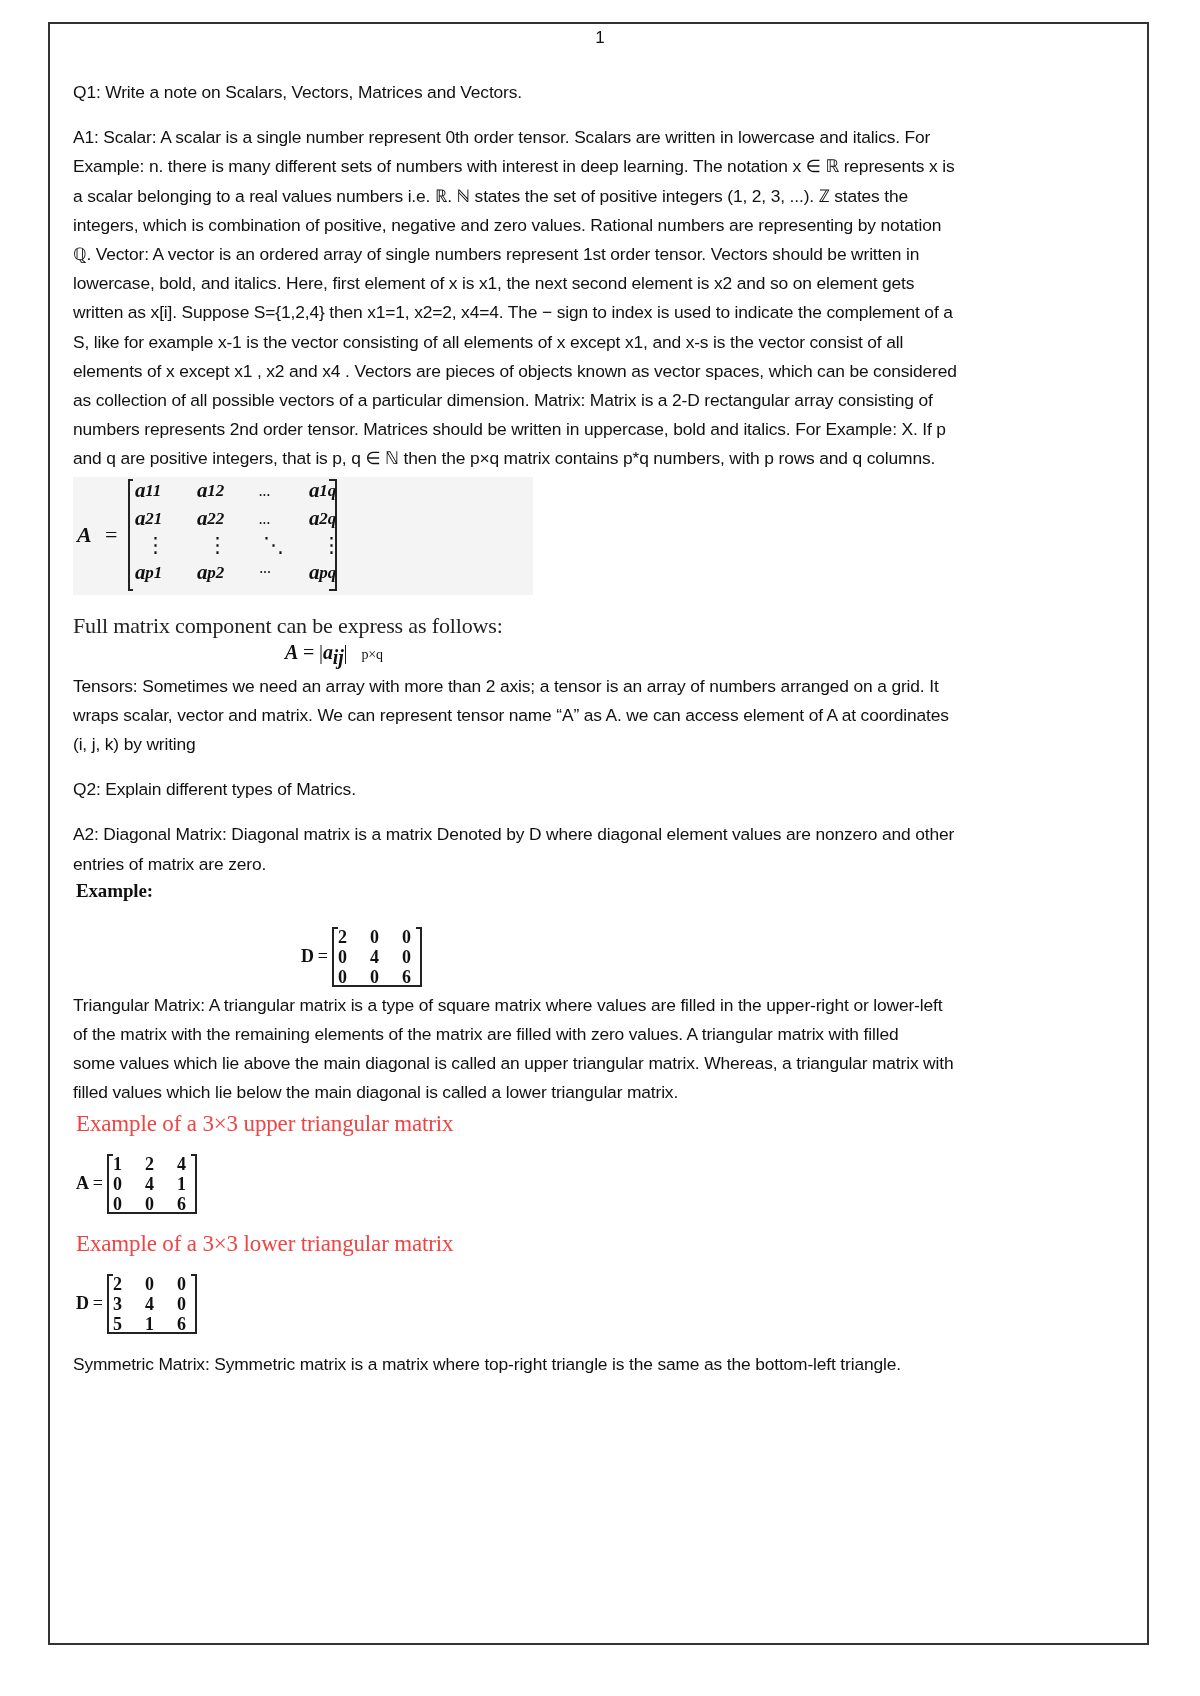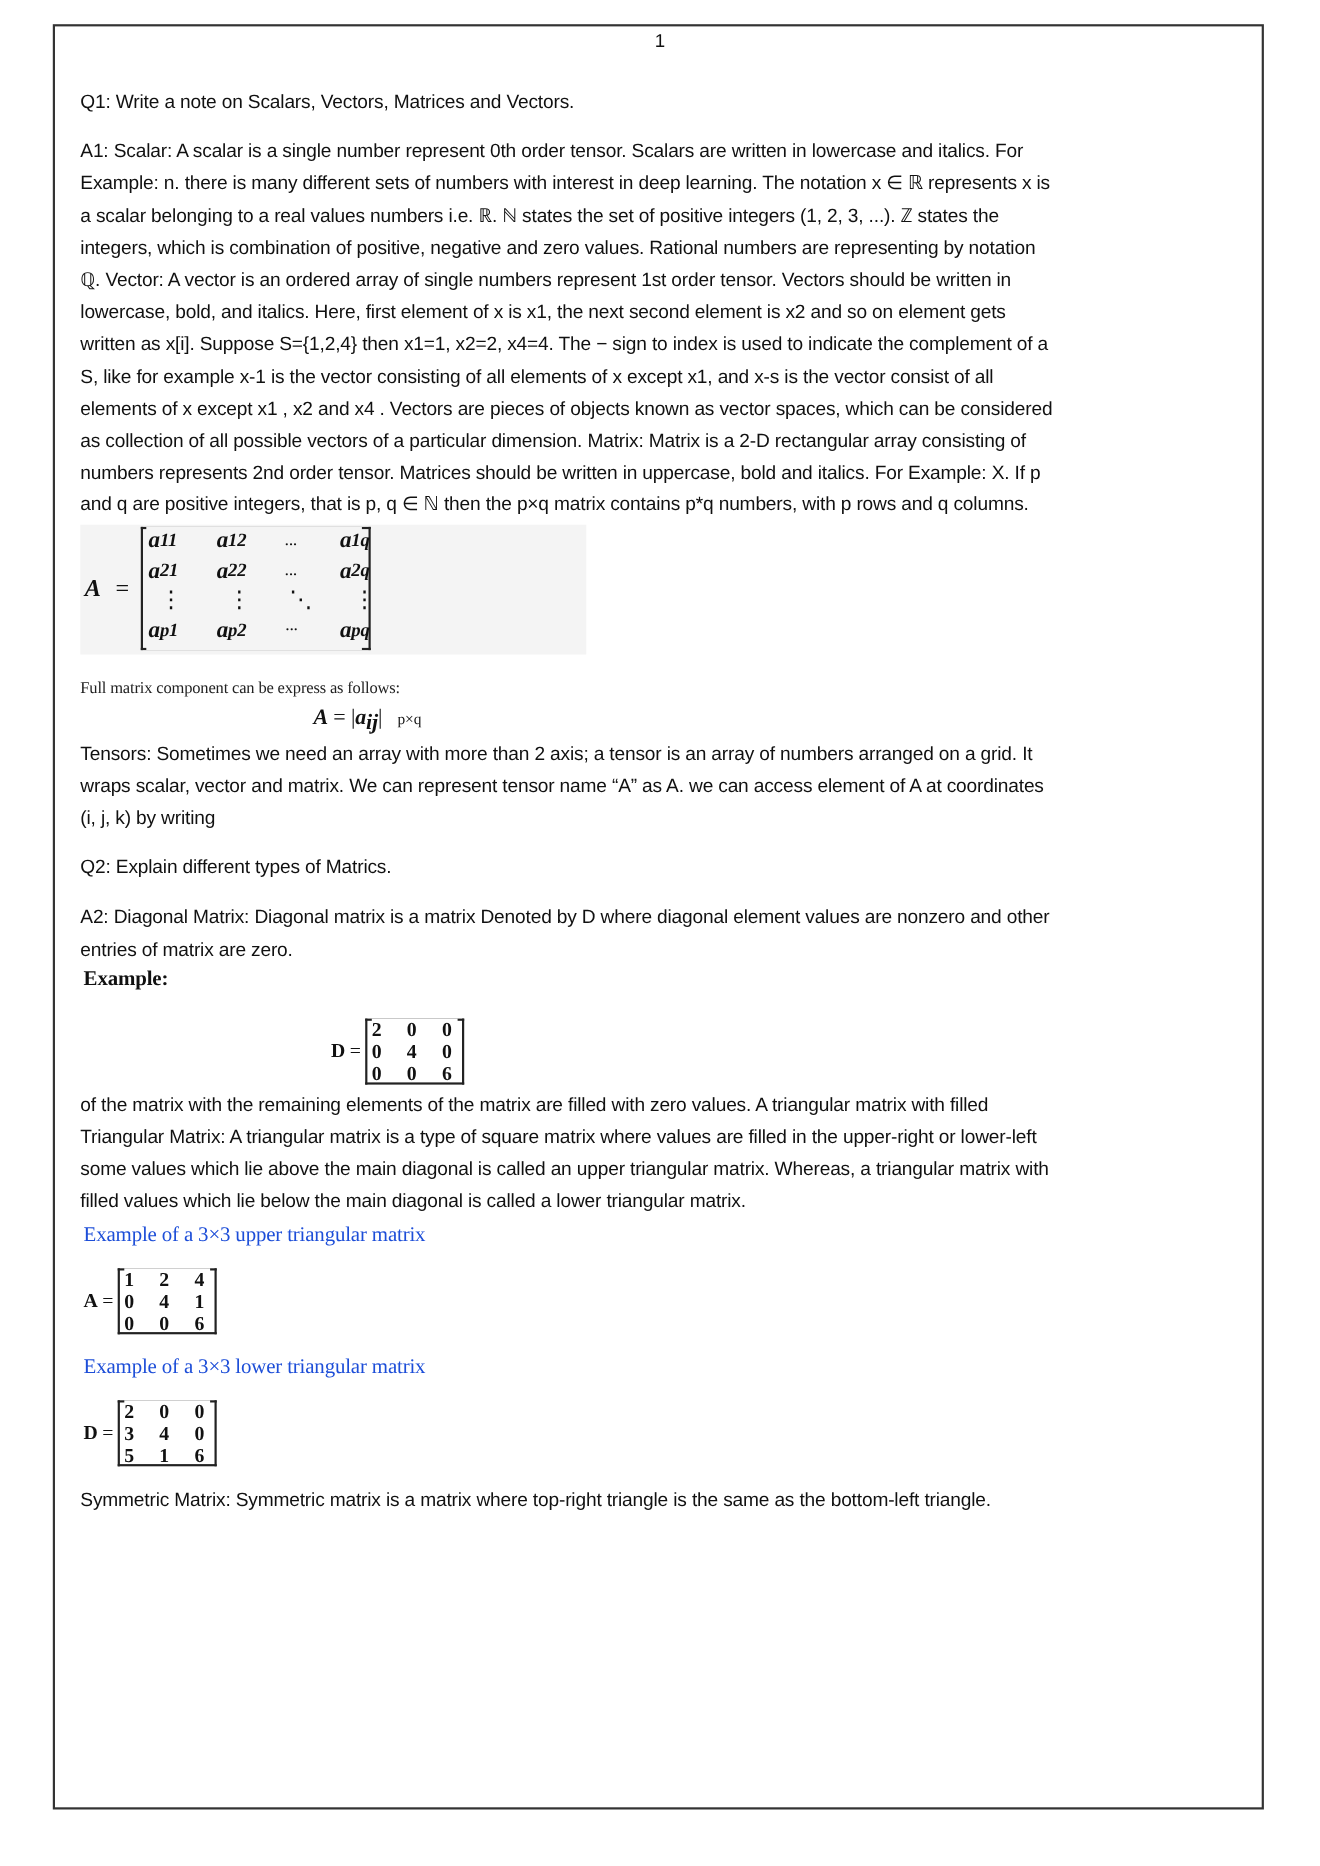--- a/index.html
+++ b/index.html
@@ -16,34 +16,34 @@
   .bigA { position: absolute; left: 4px; top: 43px; font-family: "Liberation Serif", serif; font-weight: bold; font-style: italic; font-size: 22px; }
   .eq { position: absolute; left: 32px; top: 43px; font-family: "Liberation Serif", serif; font-size: 22px; }
   .bracket-grid { position: absolute; left: 55px; top: 2px; width: 205px; height: 112px; border-left: 2px solid #222; border-right: 2px solid #222; }
   .bracket-grid::before, .bracket-grid::after { content: ""; position: absolute; left: -2px; right: -2px; height: 0; border-top: 2px solid #222; }
   .bracket-grid::before { top: 0; }
   .bracket-grid::after { bottom: 0; }
   .mcell-grid { position: absolute; left: 62px; top: 0; display: grid; grid-template-columns: 62px 62px 50px 50px; grid-template-rows: 28px 28px 26px 28px; font-family: "Liberation Serif", serif; font-style: italic; font-weight: bold; font-size: 21px; }
   .mcell-grid span { display: flex; align-items: center; justify-content: flex-start; }
   .mcell-grid sub { font-size: 17px; font-style: italic; }
   .bracket-mask-top, .bracket-mask-bot { position: absolute; background: #f4f4f4; left: 60px; width: 196px; height: 4px; }
-  .full-text { font-family: "Liberation Serif", serif; font-size: 15px; line-height: 26px; margin-top: 18px; color: #222; }
+  .full-text { font-family: "Liberation Serif", serif; font-size: 22px; line-height: 26px; margin-top: 18px; color: #222; }
   .full-eq { font-family: "Liberation Serif", serif; font-size: 20px; line-height: 26px; margin-left: 212px; }
   .full-eq b i { font-size: 20px; }
   .full-eq small { font-size: 14px; padding-left: 14px; }
   .example-label { font-family: "Liberation Serif", serif; font-weight: bold; font-size: 19px; line-height: 24px; margin: 0 0 0 3px; }
   .smatrix { display: flex; align-items: center; font-family: "Liberation Serif", serif; font-size: 18px; }
   .smatrix .lbl { font-weight: bold; margin-right: 4px; }
   .smatrix .brk { position: relative; border-left: 2px solid #222; border-right: 2px solid #222; padding: 0 4px; }
   .smatrix .brk::before, .smatrix .brk::after { content: ""; position: absolute; left: -2px; right: -2px; border-top: 2px solid #222; }
   .smatrix .brk::before { top: 0; }
   .smatrix .brk::after { bottom: 0; }
   .smatrix .rows { display: grid; grid-template-columns: 32px 32px 14px; line-height: 20px; font-weight: bold; }
   .smatrix .mask { position: absolute; left: 4px; right: 4px; height: 3px; background: #fff; }
-  .ex-cap { font-family: "Liberation Serif", serif; font-size: 19px; line-height: 24px; color: #1d4ed8; margin-left: 3px; }
+  .ex-cap { font-family: "Liberation Serif", serif; font-size: 23px; line-height: 24px; color: #ef4444; margin-left: 3px; }
 </style>
 </head>
 <body>
 
 <div class="frame"></div>
 <div class="page-num">1</div>
 
 <div class="content">
   <p class="q">Q1: Write a note on Scalars, Vectors, Matrices and Vectors.</p>
 
@@ -149,22 +149,22 @@
           <span>4</span>
           <span>0</span>
         <span>0</span>
           <span>0</span>
           <span>6</span>
       </div>
     </div>
   </div>
 
   <div class="para">
+    <p>Triangular Matrix: A triangular matrix is a type of square matrix where values are filled in the upper-right or lower-left</p>
     <p>of the matrix with the remaining elements of the matrix are filled with zero values. A triangular matrix with filled</p>
-    <p>Triangular Matrix: A triangular matrix is a type of square matrix where values are filled in the upper-right or lower-left</p>
     <p>some values which lie above the main diagonal is called an upper triangular matrix. Whereas, a triangular matrix with</p>
     <p>filled values which lie below the main diagonal is called a lower triangular matrix.</p>
   </div>
 
   <p class="ex-cap" style="margin-top:4px;">Example of a 3×3 upper triangular matrix</p>
   <div class="smatrix" style="margin: 18px 0 18px 3px;">
     <span class="lbl">A</span>
     <span style="margin-right:4px;">=</span>
     <div class="brk">
       <div class="mask" style="top:0;"></div>

